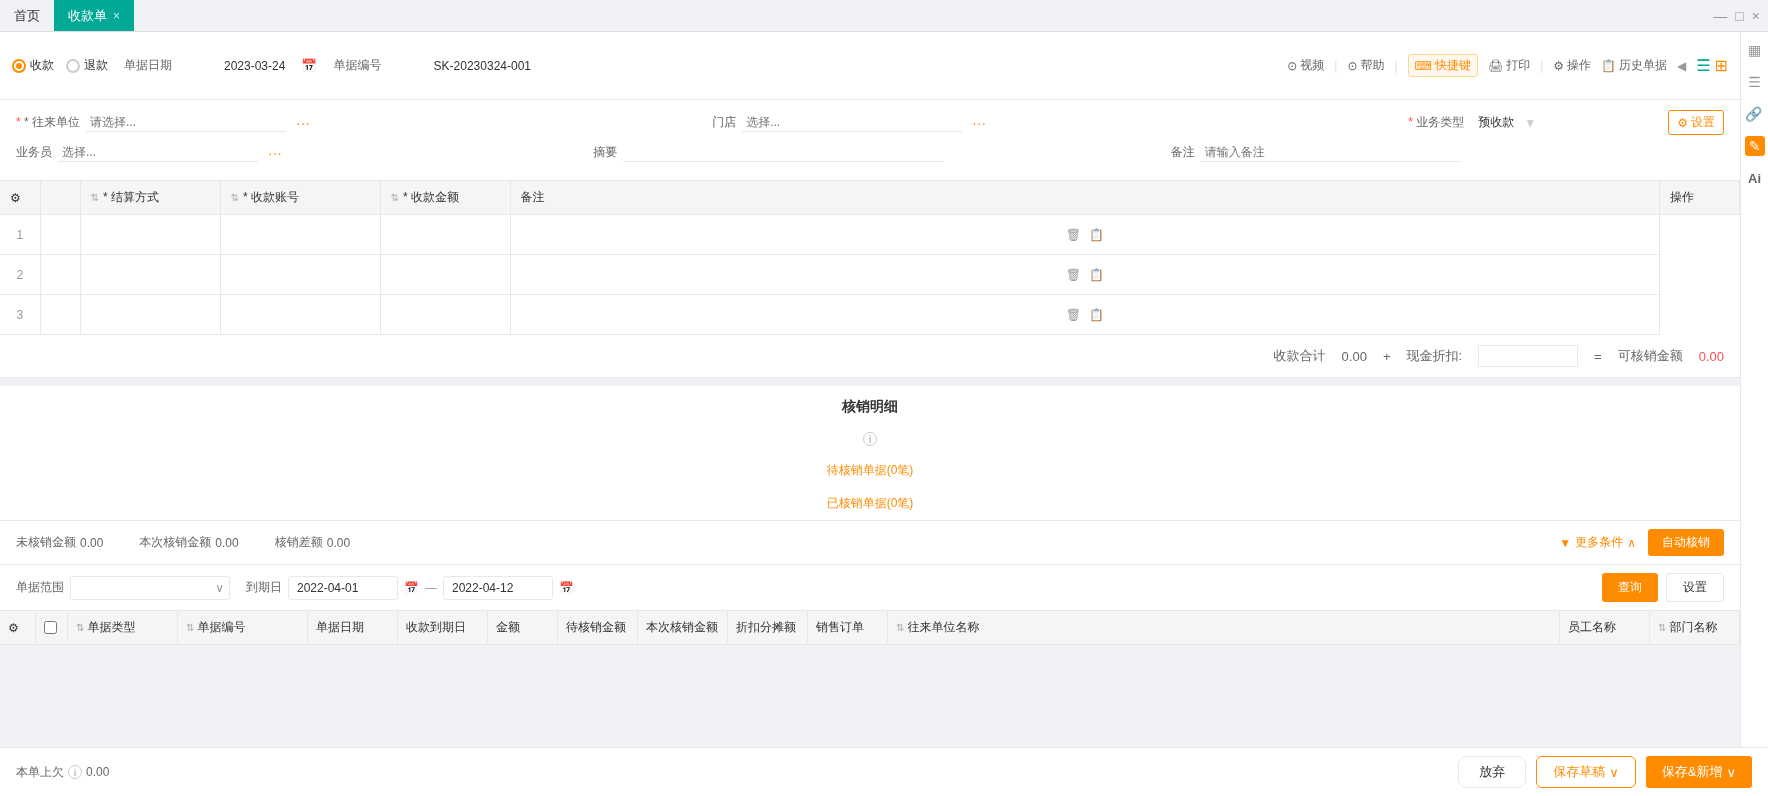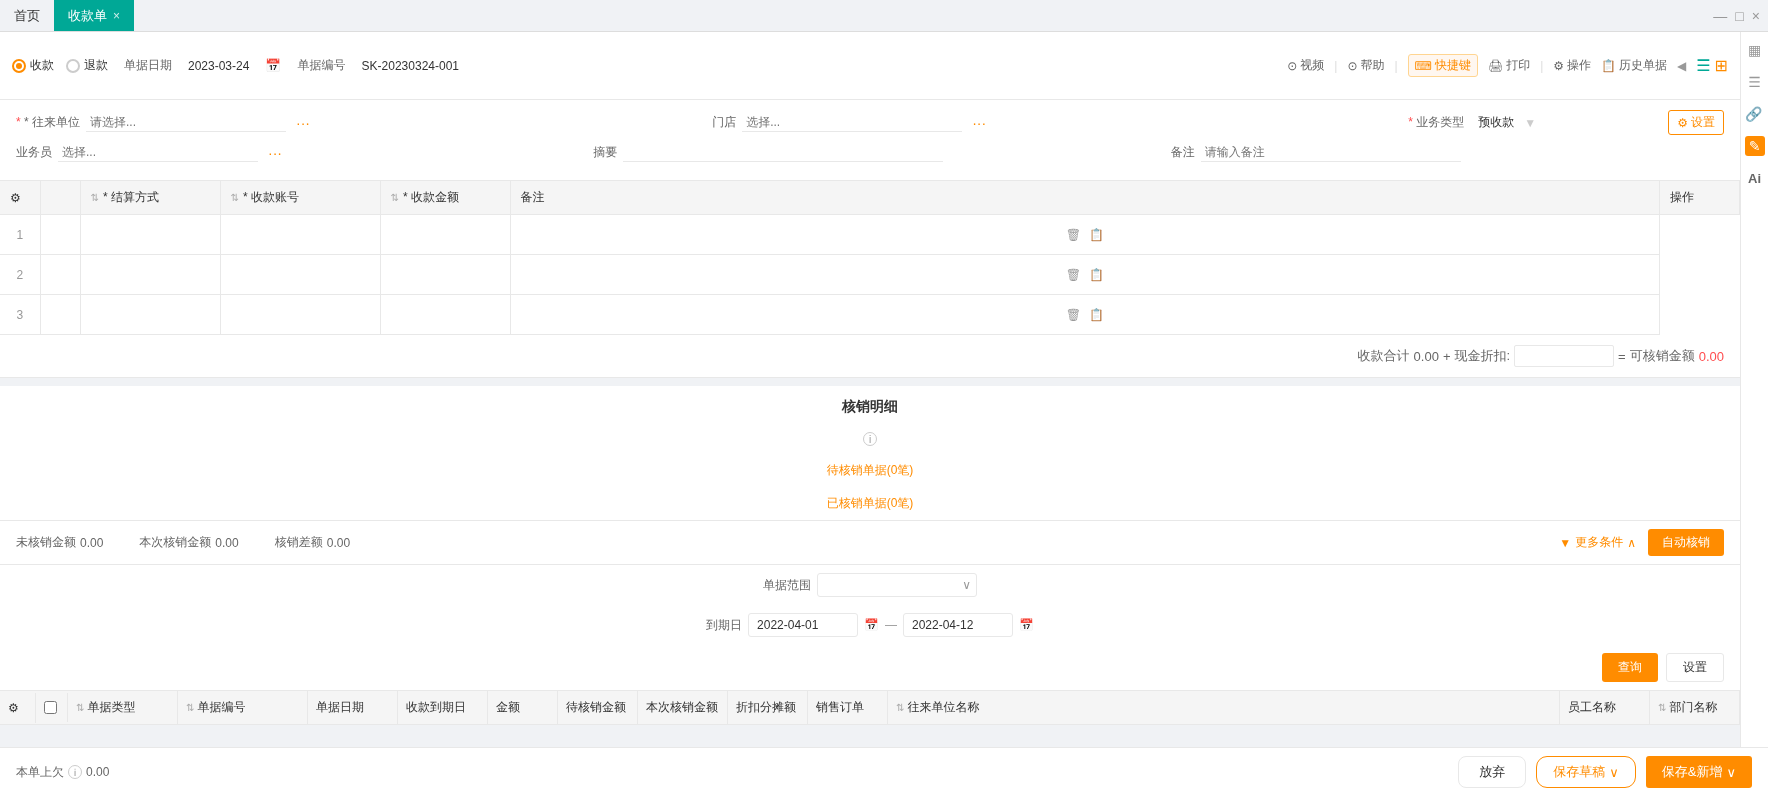--- a/index.html
+++ b/index.html
@@ -83,21 +83,21 @@
       border-color: #ff8c00;
     }
     .radio-circle.checked::after {
       content: '';
       width: 6px;
       height: 6px;
       border-radius: 50%;
       background: #ff8c00;
     }
     .field-label { color: #666; }
-    .field-value { color: #333; font-weight: 500; }
+    .field-value { color: #333; font-weight: 500; margin-left: 36px; }
     .toolbar-divider { color: #ddd; }
     .toolbar-right {
       margin-left: auto;
       display: flex;
       align-items: center;
       gap: 10px;
       color: #666;
       font-size: 12px;
     }
     .toolbar-right-item {
@@ -209,21 +209,21 @@
     .col-header-sort { display: flex; align-items: center; gap: 4px; }
     .sort-icon { color: #aaa; font-size: 10px; }
 
     
     .summary-row {
       background: #fff;
       padding: 10px 16px;
       display: flex;
       align-items: center;
       justify-content: flex-end;
-      gap: 4px;
+      gap: 16px;
       border-bottom: 1px solid #e8e8e8;
       font-size: 13px;
       color: #666;
     }
     .summary-row .highlight-val { color: #ff4d4f; font-weight: 500; }
     .summary-input {
       border: 1px solid #e8e8e8;
       padding: 3px 8px;
       width: 100px;
       outline: none;
@@ -298,21 +298,20 @@
     .filter-icon { color: #ff8c00; }
 
     
     .filter-row {
       background: #fff;
       padding: 8px 16px;
       display: flex;
       align-items: center;
       gap: 16px;
       border-bottom: 1px solid #e8e8e8;
-      flex-direction: column;
     }
     .filter-field {
       display: flex;
       align-items: center;
       gap: 6px;
     }
     .filter-label { color: #666; }
     .filter-select {
       border: 1px solid #e8e8e8;
       border-radius: 3px;
@@ -408,21 +407,21 @@
       border-radius: 8px;
       padding: 6px 20px;
       cursor: pointer;
       font-size: 13px;
       color: #333;
     }
     .btn-save-draft {
       background: #fff;
       border: 1px solid #ff8c00;
       color: #ff8c00;
-      border-radius: 11px;
+      border-radius: 6px;
       padding: 6px 16px;
       cursor: pointer;
       font-size: 13px;
       display: flex;
       align-items: center;
       gap: 4px;
     }
     .btn-save-new {
       background: #ff8c00;
       border: none;

